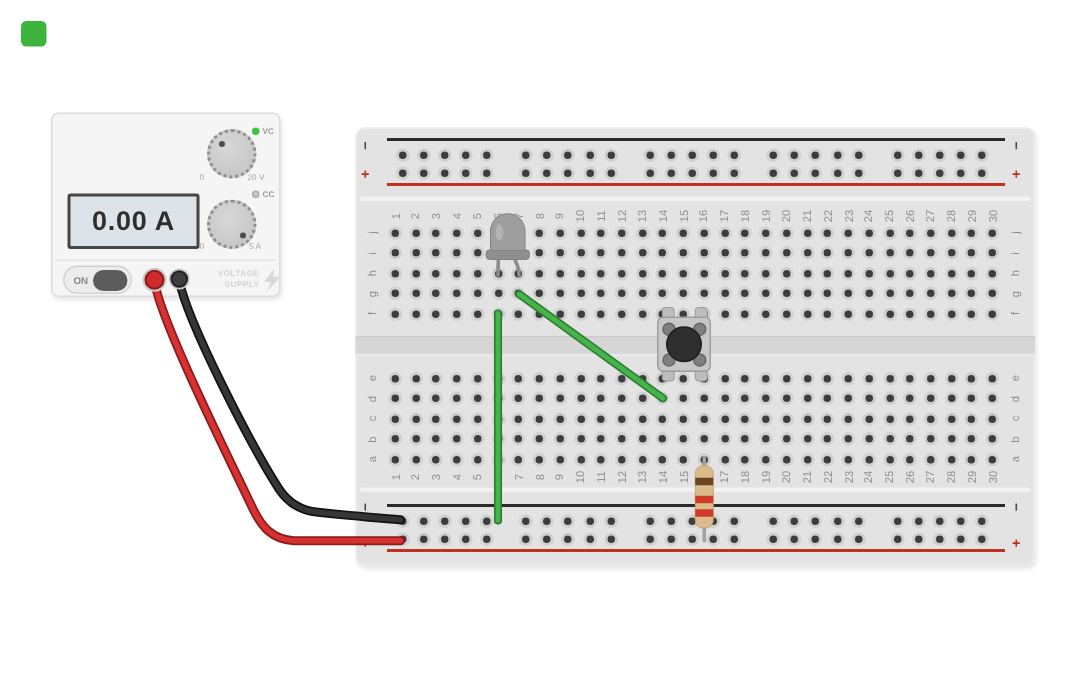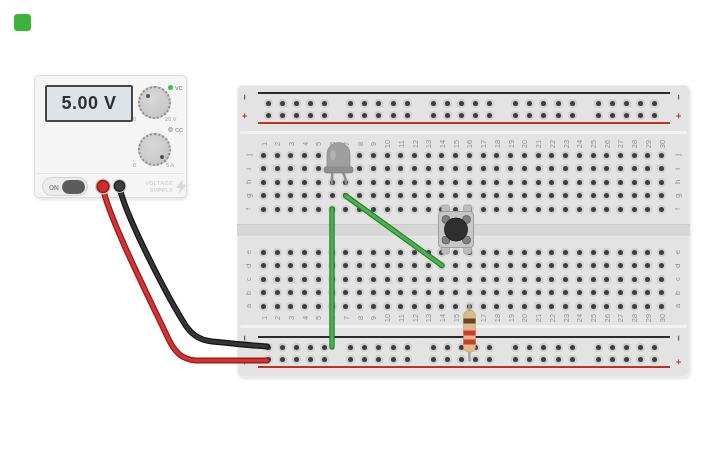--- a/index.html
+++ b/index.html
@@ -60,22 +60,22 @@
   .stub{fill:#bdbdbd;stroke:#949494;stroke-width:0.6;}
 </style>
 </head>
 <body>
 
 <div class="canvas">
 
   <div class="badge"></div>
 
   <div class="supply">
-    <div class="display" id="disp-v">
-      <span>5.00 V</span>
+    <div class="display" id="disp-a">
+      <span>0.00 A</span>
     </div>
 
     <span class="ind-dot" id="vc-dot"></span>
     <span class="ind-label" id="vc-lab">VC</span>
     <div class="knob" id="knob-v">
       <span class="knob-dot"></span>
     </div>
     <span class="tick" id="vmin">0</span>
     <span class="tick" id="vmax">20 V</span>
 

